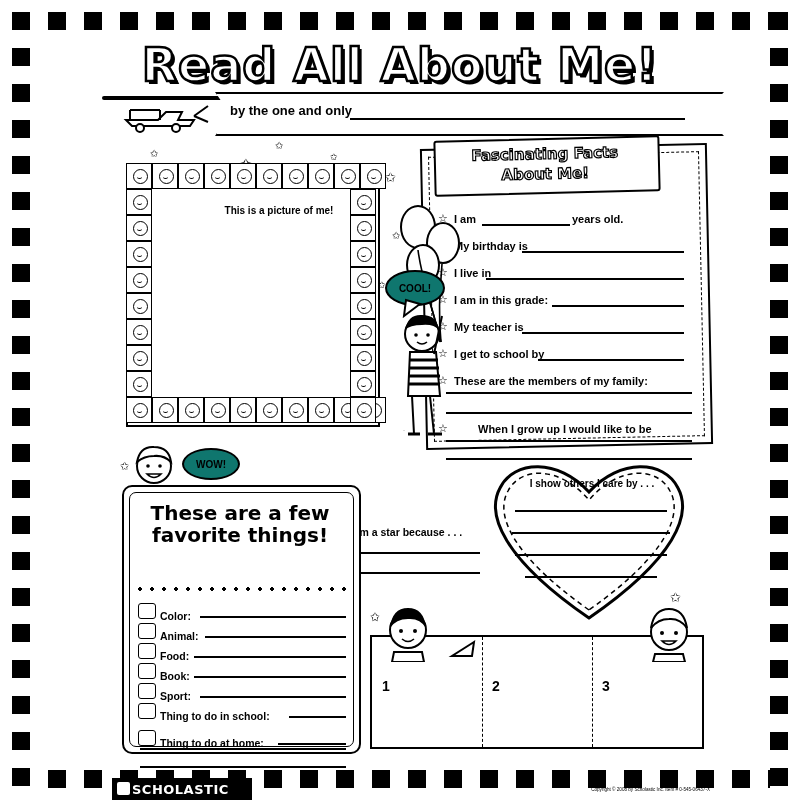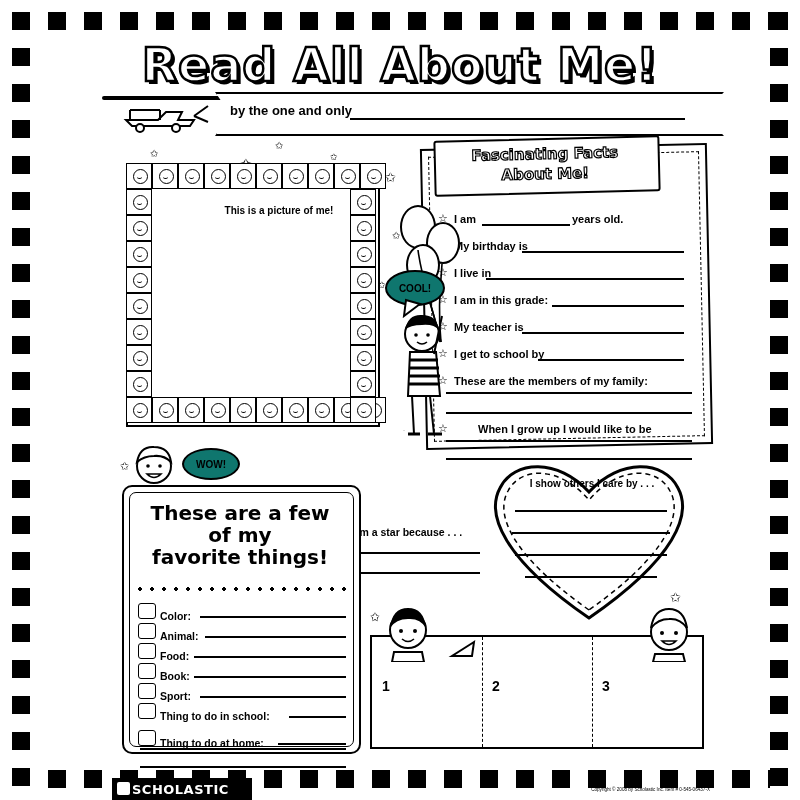--- a/index.html
+++ b/index.html
@@ -274,21 +274,20 @@
         <circle cx="32" cy="24" r="1.8" fill="#000"></circle>
       <path d="M19 32 Q26 39 33 32 Z" fill="#fff" stroke="#000" stroke-width="1.6"></path>
     </svg>
     <div class="speech" style="left:152px;top:418px;width:54px;height:28px;">WOW!</div>
 
     <div class="fav-box">
       <div class="fav-box-inner"></div>
     </div>
     <div class="fav-title">
       <div>These are a few</div>
-      <div>of my</div>
       <div>favorite things!</div>
     </div>
     <div class="dots"></div>
     <div id="favList">
         <span style="position: absolute; left: 108px; top: 573px; width: 16px; height: 14px; border: 1.5px solid rgb(0, 0, 0); border-radius: 3px; background: rgb(255, 255, 255);"></span>
         <div class="fav-item" style="left: 130px; top: 574px;">Color:</div>
         <div class="rule" style="left: 169.6px; top: 586px; width: 146.4px;"></div>
         <span style="position: absolute; left: 108px; top: 593px; width: 16px; height: 14px; border: 1.5px solid rgb(0, 0, 0); border-radius: 3px; background: rgb(255, 255, 255);"></span>
         <div class="fav-item" style="left: 130px; top: 594px;">Animal:</div>
         <div class="rule" style="left: 175.2px; top: 606px; width: 140.8px;"></div>

